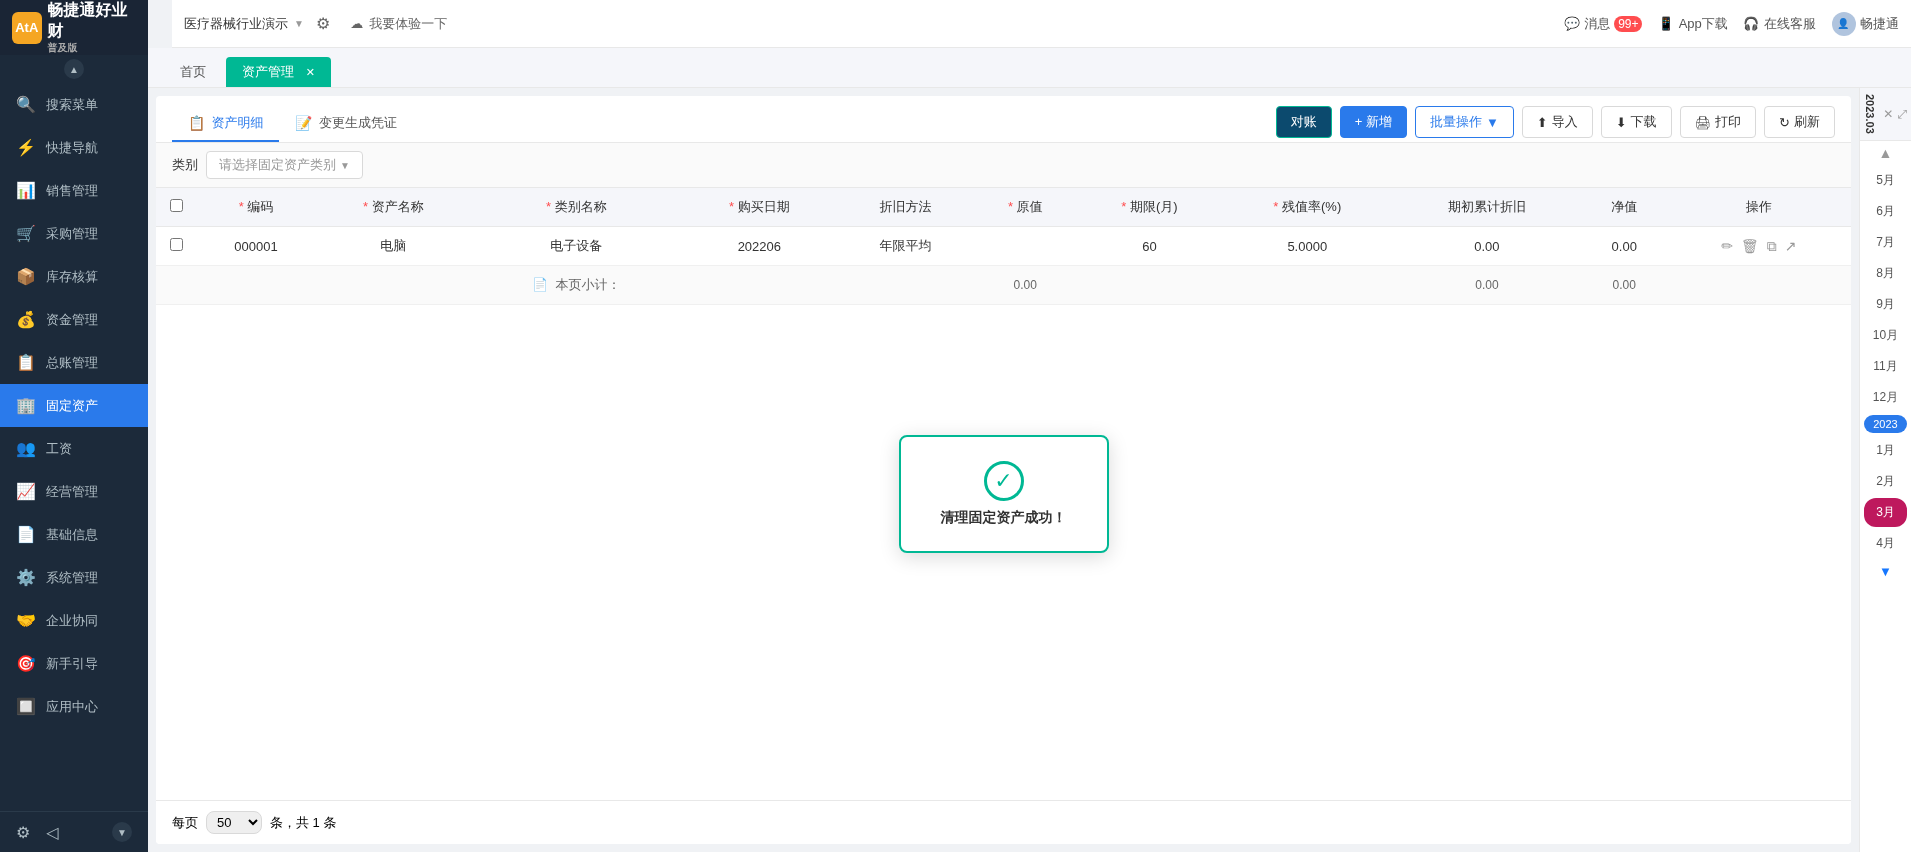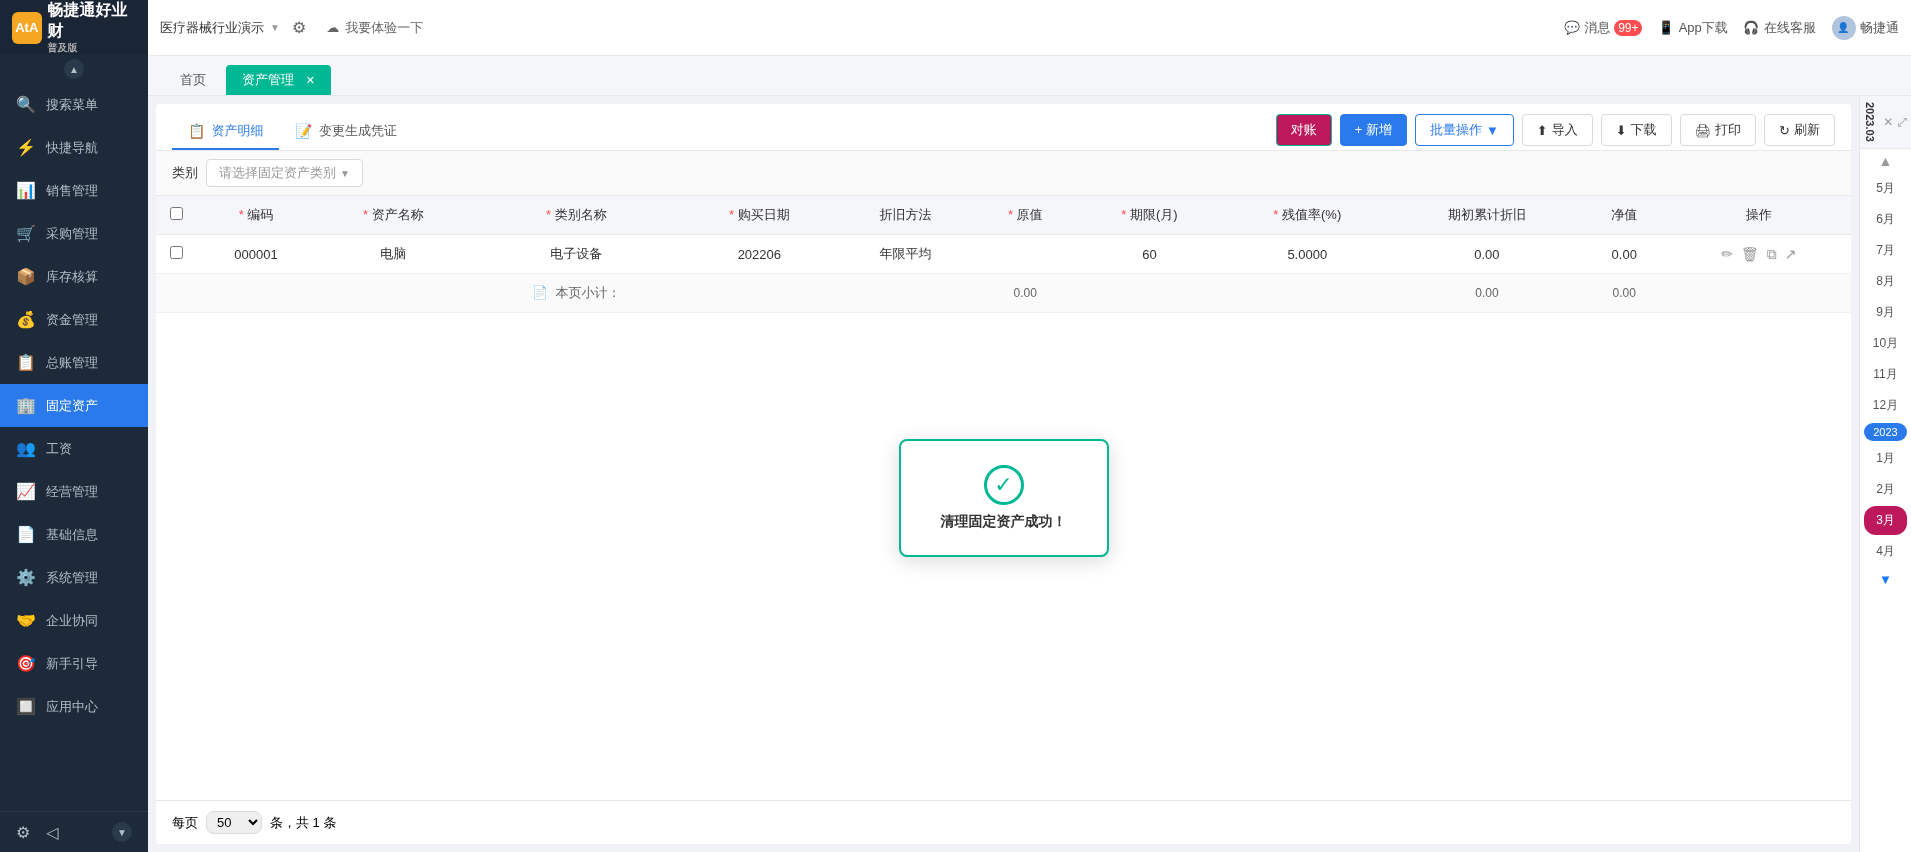--- a/index.html
+++ b/index.html
@@ -62,28 +62,29 @@
     
     .main-area {
       flex: 1;
       display: flex;
       flex-direction: column;
       overflow: hidden;
     }
 
     
     .topbar {
-      height: 56px;
+      height: 48px;
       background: #fff;
       display: flex;
       align-items: center;
       padding: 0 12px;
       border-bottom: 1px solid #e8e8e8;
       gap: 8px;
       flex-shrink: 0;
+      margin-left: 24px;
     }
     .topbar-company {
       display: flex; align-items: center; gap: 6px;
       color: #333; font-size: 13px; cursor: pointer;
     }
     .topbar-company .arrow { color: #999; font-size: 10px; }
     .topbar-settings { color: #666; cursor: pointer; font-size: 16px; margin-left: 4px; }
     .topbar-experience {
       display: flex; align-items: center; gap: 6px;
       color: #666; font-size: 13px; cursor: pointer;
@@ -171,21 +172,21 @@
       padding: 6px 14px;
       border-radius: 4px;
       border: 1px solid #d9d9d9;
       background: #fff;
       cursor: pointer;
       font-size: 13px;
       color: #333;
       display: flex; align-items: center; gap: 4px;
     }
     .btn.primary { background: #2a7aeb; color: #fff; border-color: #2a7aeb; }
-    .btn.teal { background: #be185d; color: #fff; border-color: #00b894; margin-left: 7px; }
+    .btn.teal { background: #0c4a6e; color: #fff; border-color: #00b894; margin-left: 7px; }
     .btn.outline-primary { border-color: #2a7aeb; color: #2a7aeb; }
 
     
     .filter-row {
       display: flex;
       align-items: center;
       padding: 8px 16px;
       gap: 8px;
       background: #fafafa;
       border-bottom: 1px solid #e8e8e8;

